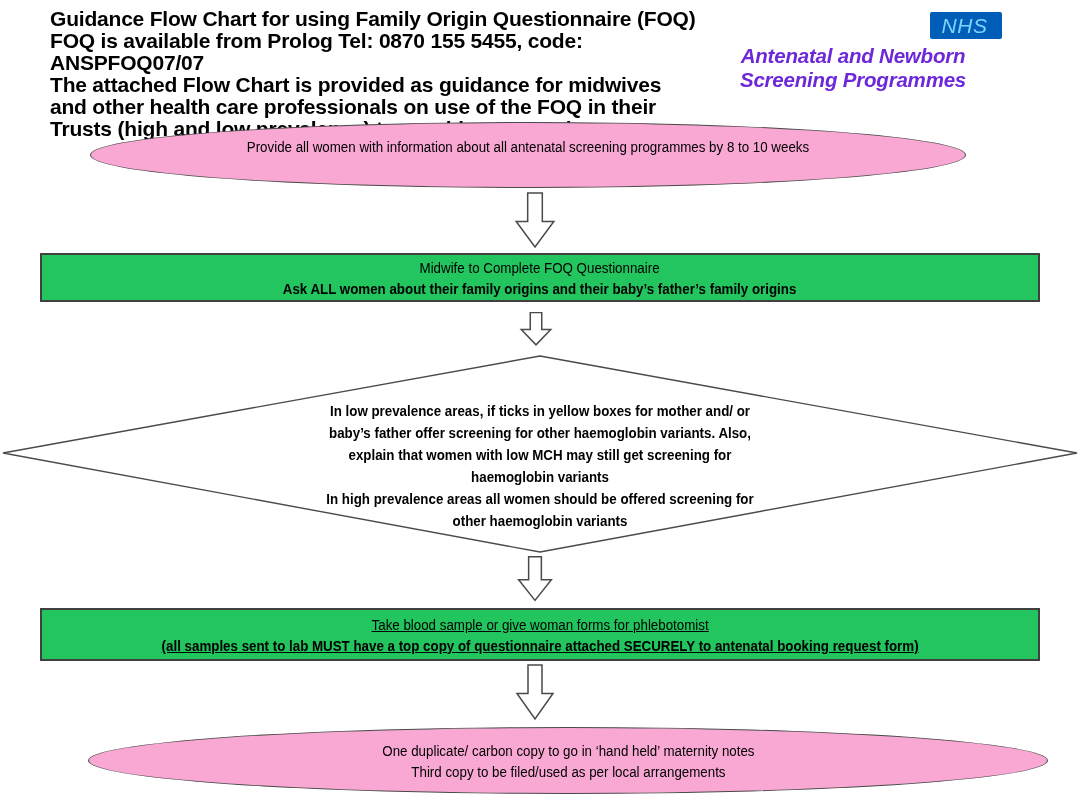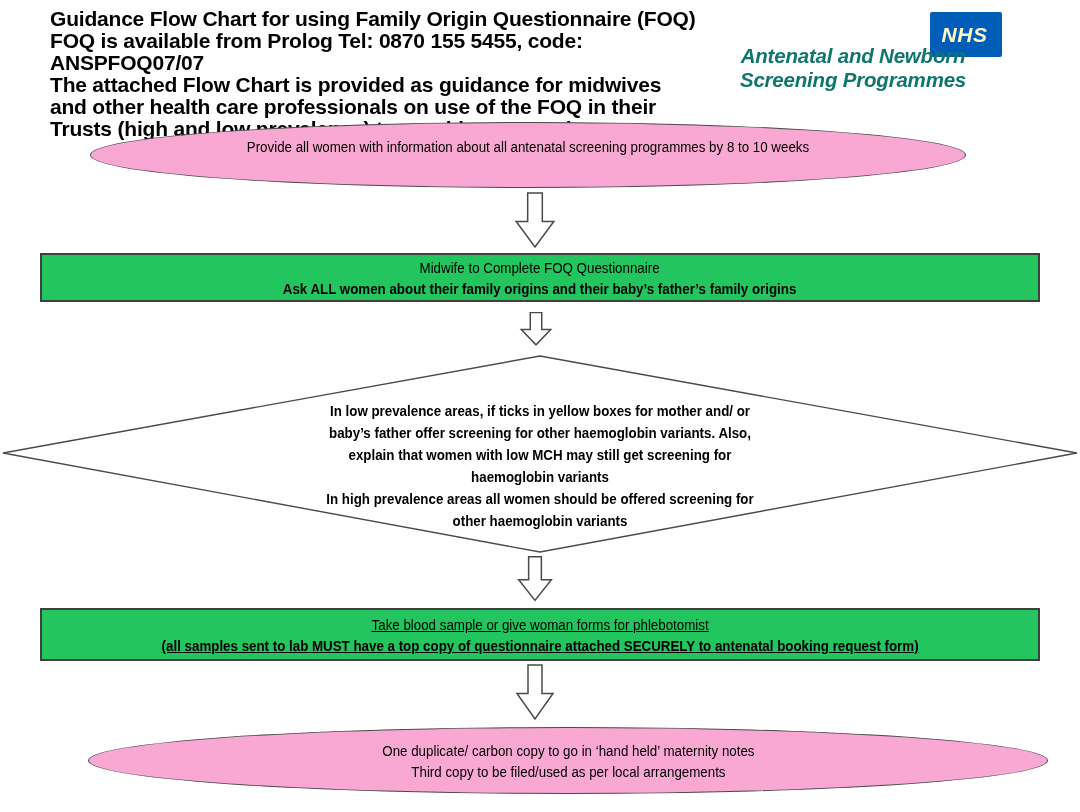--- a/index.html
+++ b/index.html
@@ -20,25 +20,25 @@
     width: 648px;
     font-size: 21px;
     font-weight: bold;
     line-height: 22px;
     letter-spacing: -0.2px;
   }
   
   .nhs-logo {
     position: absolute;
     left: 930px; top: 12px;
-    width: 72px; height: 45px;
+    width: 72px; height: 27px;
     border-radius: 2px;
     display: flex; align-items: center; justify-content: center;
-    font-weight: bold; font-style: italic;
-    font-size: 21px; color: #fef9c3;
+    font-weight: normal; font-style: italic;
+    font-size: 21px; color: #7dd3fc;
     letter-spacing: 0.5px;
     padding-right: 3px;
   }
   .prog {
     position: absolute;
     left: 700px; top: 44px;
     width: 306px;
     text-align: center;
     font-weight: bold; font-style: italic;
     font-size: 20.5px;
@@ -82,21 +82,21 @@
 
 <div class="page">
 
   <div class="hdr">
     <div>Guidance Flow Chart for using Family Origin Questionnaire (FOQ)</div>
     <div>FOQ is available from Prolog Tel: 0870 155 5455, code: ANSPFOQ07/07</div>
     <div>The attached Flow Chart is provided as guidance for midwives and other health care professionals on use of the FOQ in their Trusts (high and low prevalence) to provide antenatal care.</div>
   </div>
 
   <div class="nhs-logo" style="background:#005EB8;">NHS</div>
-  <div class="prog" style="color:#0f766e;text-align:center;">
+  <div class="prog" style="color:#6d28d9;text-align:center;">
     <div>Antenatal and Newborn</div>
     <div>Screening Programmes</div>
   </div>
 
   <div class="ellipse" style="left:90px; top:122px; width:876px; height:66px; padding-top:13px;">
     <div class="txt cx">Provide all women with information about all antenatal screening programmes by 8 to 10 weeks</div>
   </div>
 
   <div class="arrow" style="left:512px; top:192px;">
     <svg width="46" height="57" viewBox="0 0 44 58" preserveAspectRatio="none">

